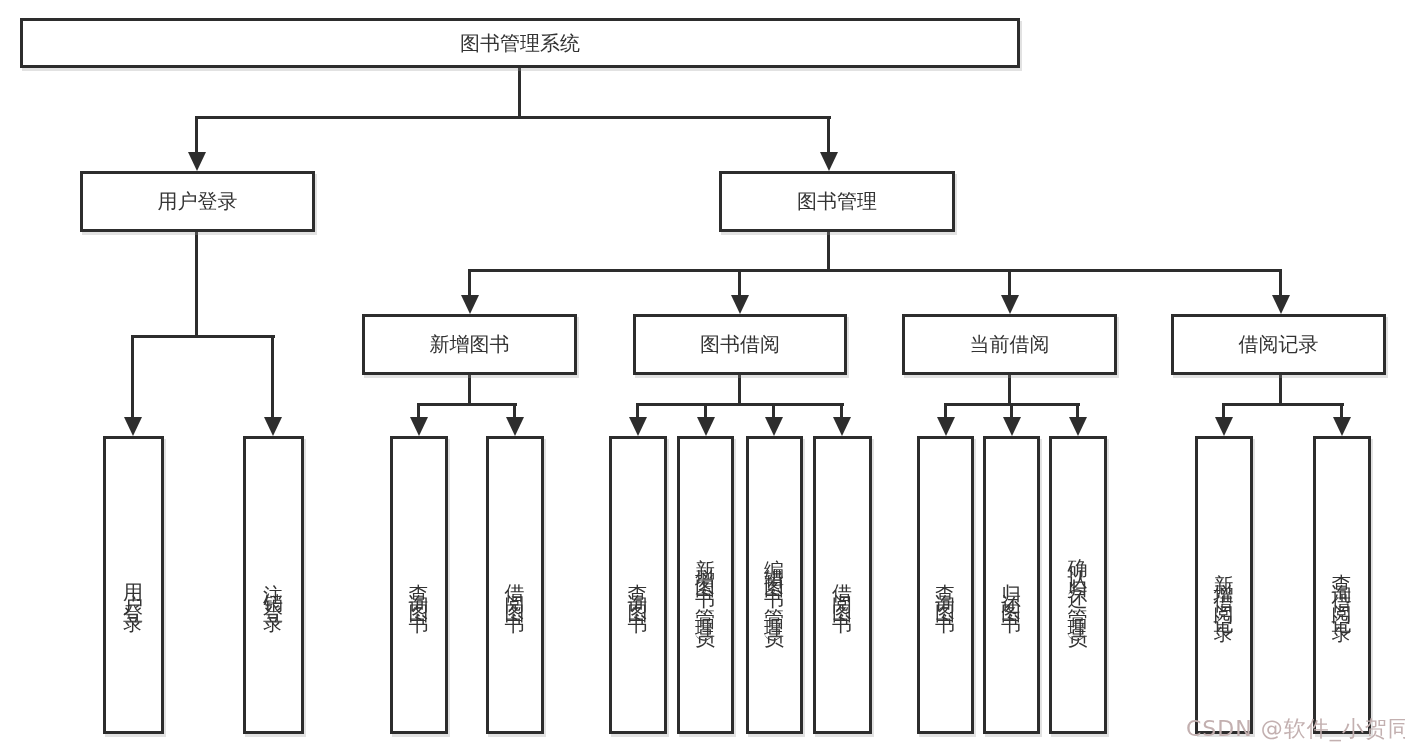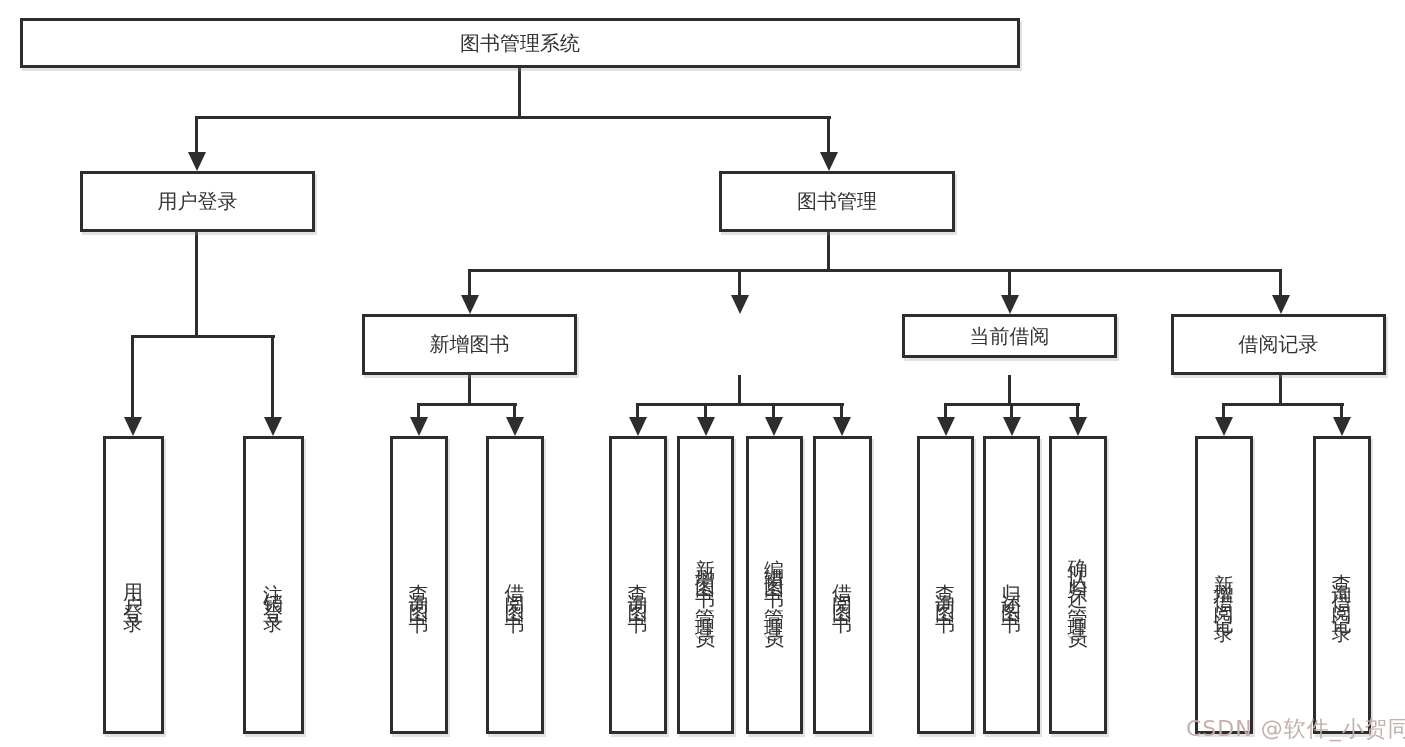--- a/index.html
+++ b/index.html
@@ -93,21 +93,22 @@
   <div class="arrow" style="left:1215px;top:417px;"></div>
   <div class="vline" style="left:1340px;top:403px;height:17px;"></div>
   <div class="arrow" style="left:1333px;top:417px;"></div>
 
   <div class="box" style="left:20px;top:18px;width:1000px;height:50px;">图书管理系统</div>
 
   <div class="box" style="left:80px;top:171px;width:235px;height:61px;">用户登录</div>
   <div class="box" style="left:711px;top:171px;width:236px;height:61px;margin-left:8px;">图书管理</div>
 
   <div class="box" style="left:362px;top:314px;width:215px;height:61px;">新增图书</div>
-  <div class="box" style="left:902px;top:314px;width:215px;height:44px;">当前借阅</div>
+  <div class="box" style="left:633px;top:314px;width:214px;height:61px;">图书借阅</div>
+  <div class="box" style="left:902px;top:314px;width:215px;height:61px;">当前借阅</div>
   <div class="box" style="left:1171px;top:314px;width:215px;height:61px;">借阅记录</div>
 
   <div class="box vbox" style="left:103px;top:436px;width:61px;height:298px;">用户登录</div>
   <div class="box vbox" style="left:243px;top:436px;width:61px;height:298px;">注销登录</div>
 
   <div class="box vbox" style="left:390px;top:436px;width:58px;height:298px;">查询图书</div>
   <div class="box vbox" style="left:486px;top:436px;width:58px;height:298px;">借阅图书</div>
 
   <div class="box vbox" style="left:609px;top:436px;width:58px;height:298px;">查询图书</div>
   <div class="box vbox" style="left:677px;top:436px;width:57px;height:298px;">新增图书（管理员）</div>

